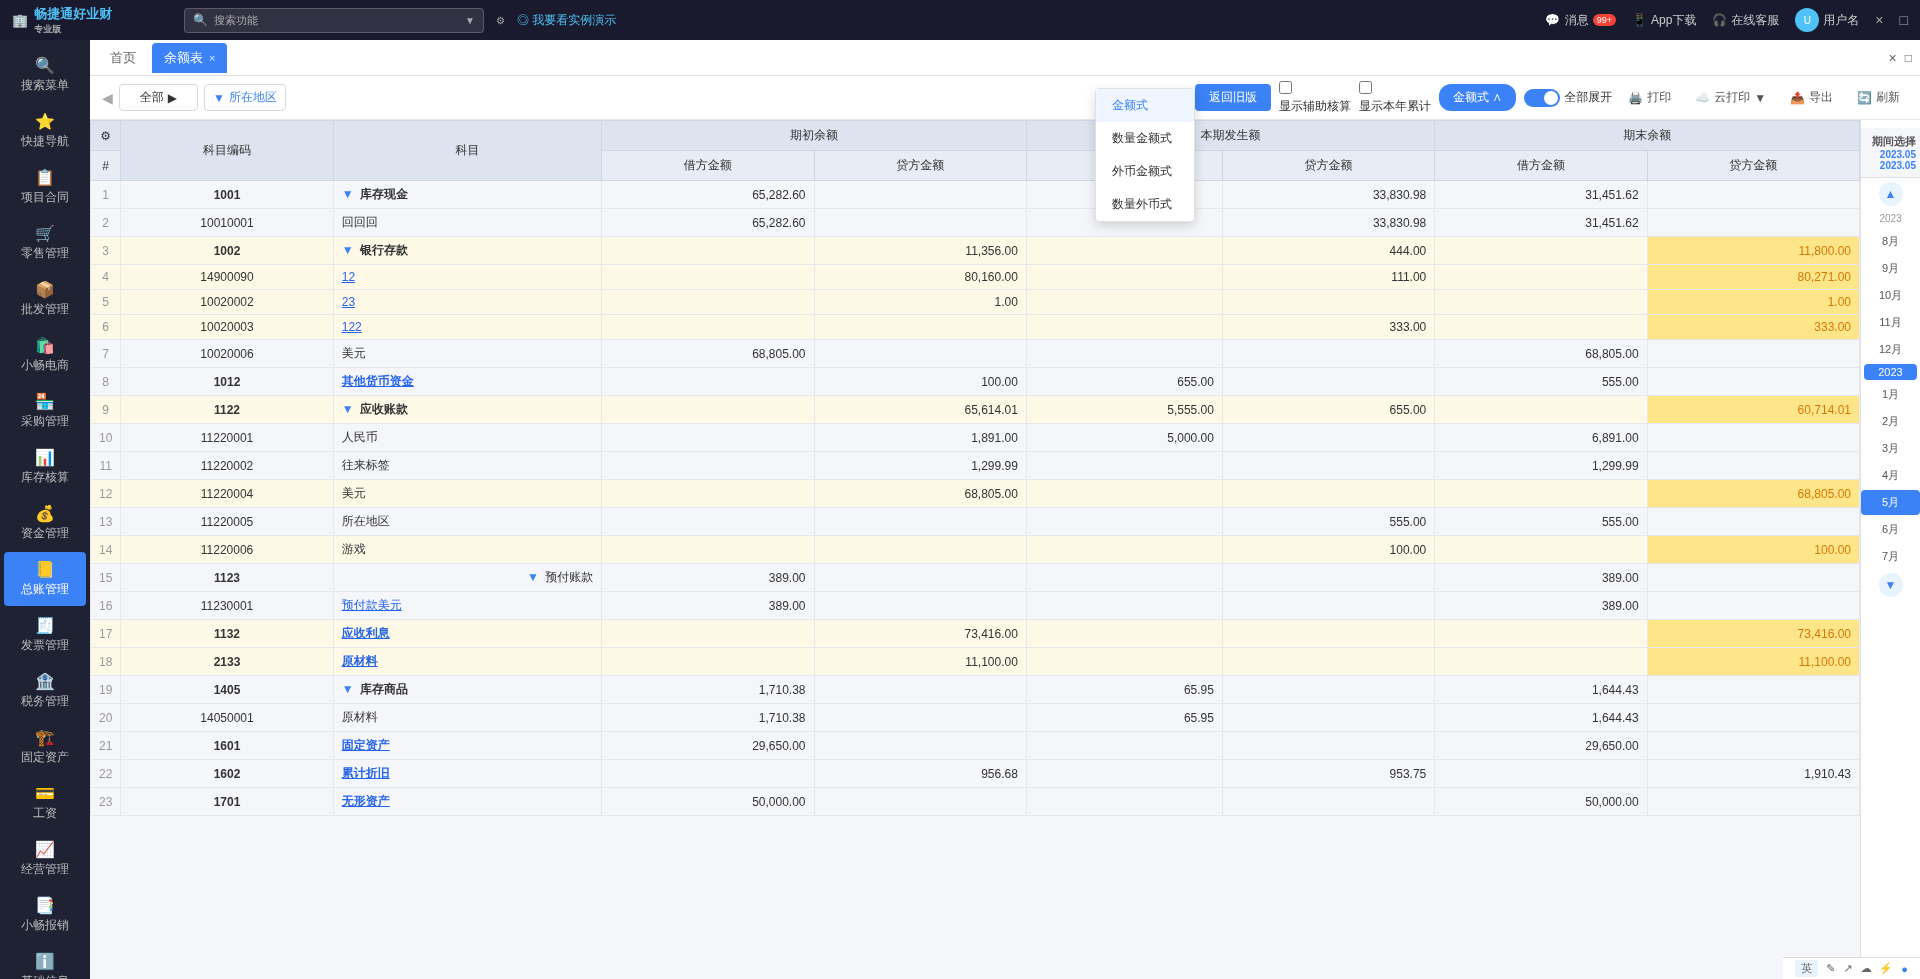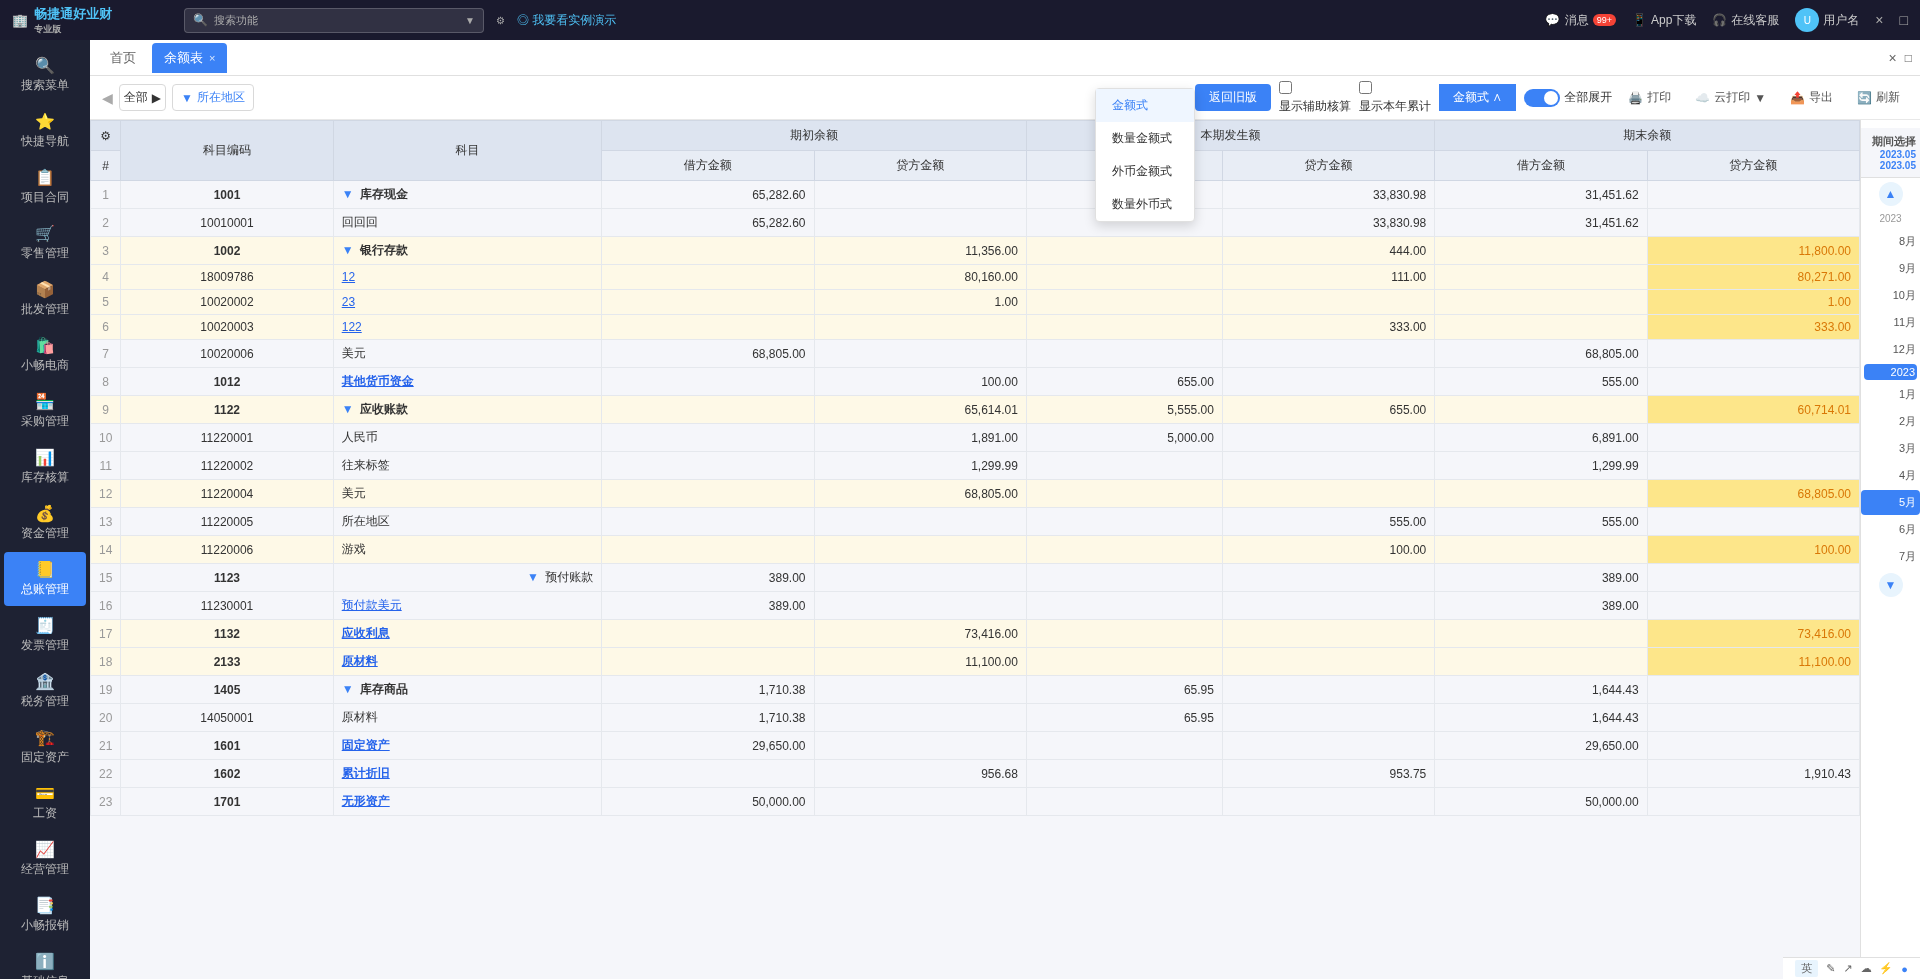--- a/index.html
+++ b/index.html
@@ -164,21 +164,21 @@
       align-items: center;
       gap: 6px;
       flex: 1;
     }
     .filter-chip {
       display: flex;
       align-items: center;
       gap: 4px;
       border: 1px solid #d9d9d9;
       border-radius: 4px;
-      padding: 4px 4px;
+      padding: 4px 20px;
       font-size: 12px;
       cursor: pointer;
       background: white;
     }
     .expand-btn {
       display: flex;
       align-items: center;
       gap: 4px;
       color: #3b82f6;
       font-size: 12px;
@@ -208,21 +208,21 @@
       gap: 4px;
       font-size: 12px;
       cursor: pointer;
       flex-direction: column;
     }
     .btn-jinestyle {
       background: #3b82f6;
       color: white;
       border: none;
       padding: 5px 14px;
-      border-radius: 0;
+      border-radius: 12px;
       font-size: 12px;
       cursor: pointer;
       display: flex;
       align-items: center;
       gap: 4px;
       position: relative;
     }
     .btn-toggle {
       display: flex;
       align-items: center;
@@ -315,21 +315,21 @@
       text-align: right;
       padding: 6px 4px;
       font-size: 11px;
       color: #555;
       background: #f5f6fa;
       border-bottom: 1px solid #e0e0e0;
       font-weight: bold;
     }
     .period-item {
       width: 100%;
-      text-align: right;
+      text-align: center;
       padding: 5px 4px;
       cursor: pointer;
       font-size: 11px;
       color: #555;
     }
     .period-item.active { background: #3b82f6; color: white; border-radius: 4px; }
     .period-year {
       font-size: 10px;
       color: #999;
       text-align: center;
@@ -611,21 +611,21 @@
       </td>
       <td class="amount-col"></td>
       <td class="amount-col">11,356.00</td>
       <td class="amount-col"></td>
       <td class="amount-col">444.00</td>
       <td class="amount-col"></td>
       <td class="amount-col highlighted-amount">11,800.00</td>
     </tr>
               <tr class="highlight">
       <td class="row-num">4</td>
-      <td class="code-col" style="">18009786</td>
+      <td class="code-col" style="">14900090</td>
       <td style="">
         
         <span class="account-link">12</span>
       </td>
       <td class="amount-col"></td>
       <td class="amount-col">80,160.00</td>
       <td class="amount-col"></td>
       <td class="amount-col">111.00</td>
       <td class="amount-col"></td>
       <td class="amount-col highlighted-amount">80,271.00</td>

